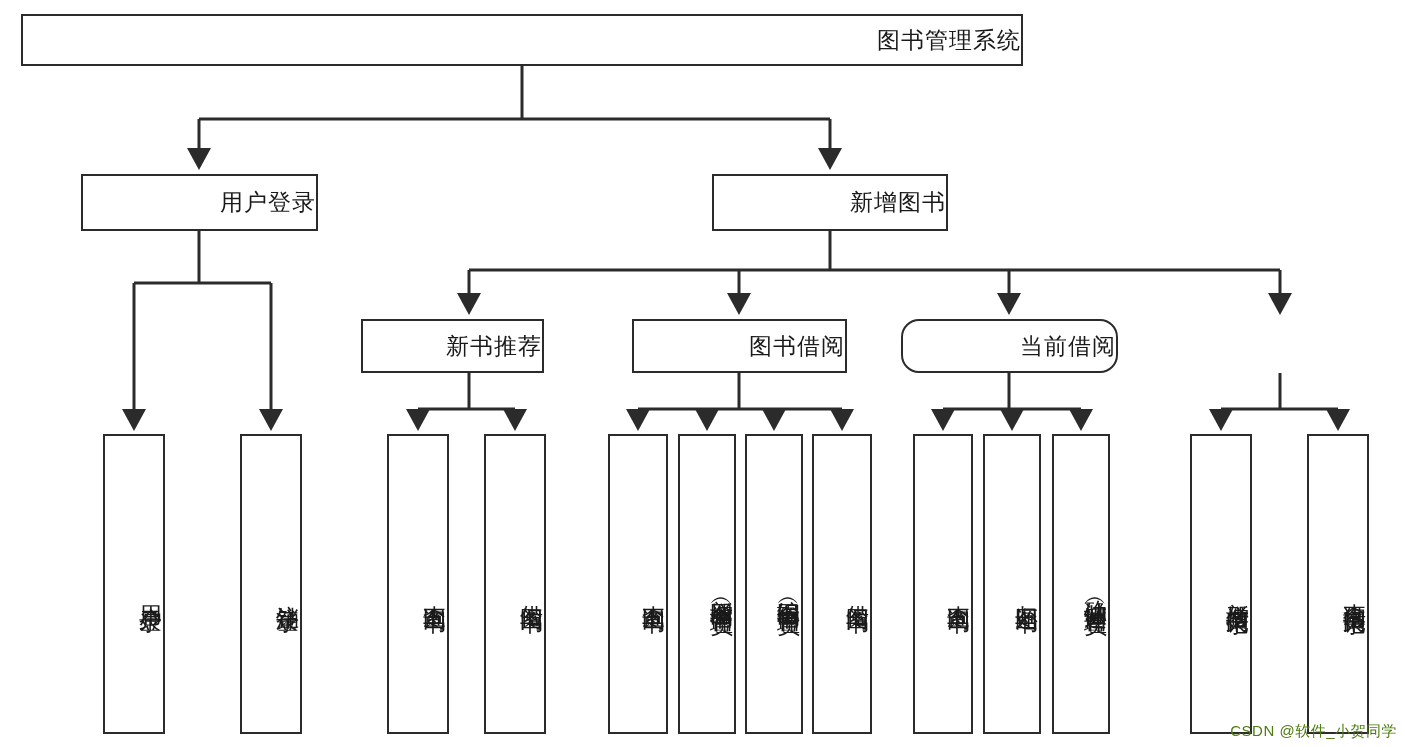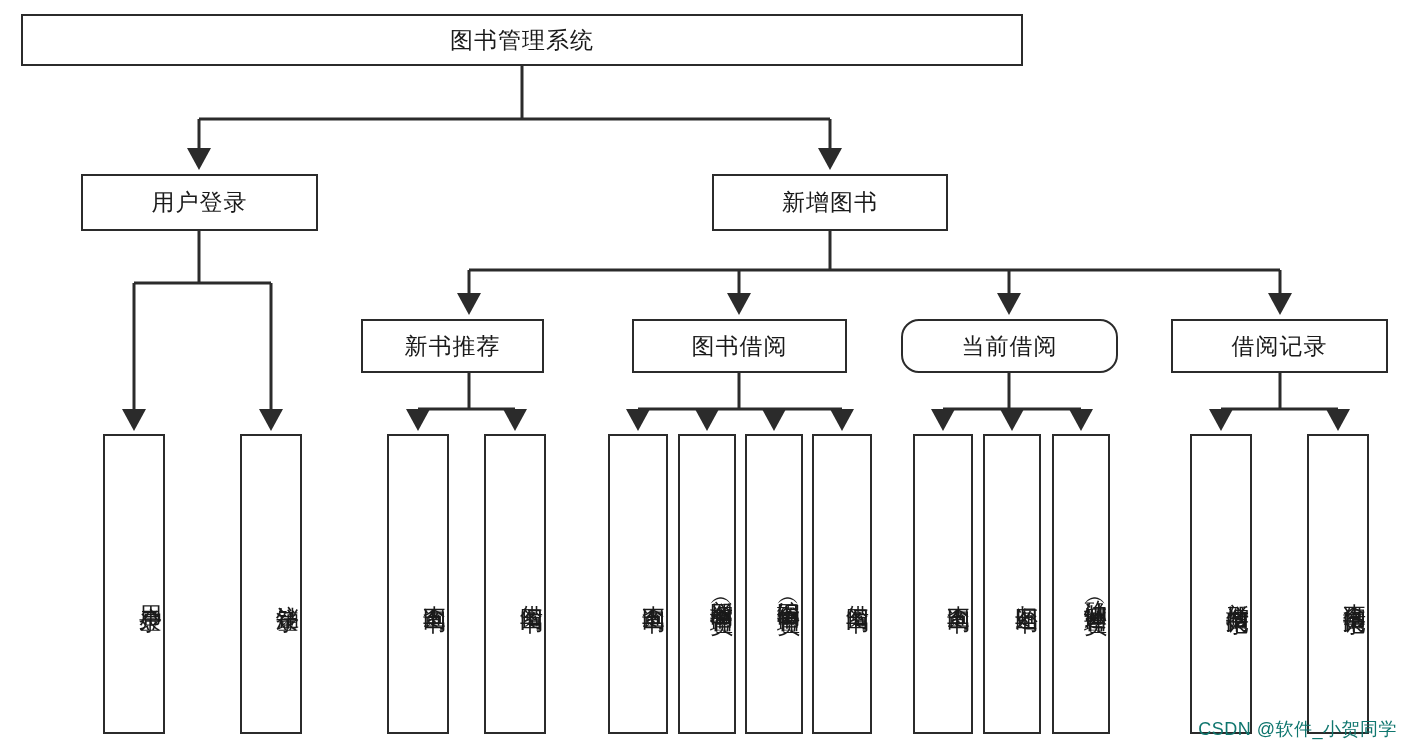--- a/index.html
+++ b/index.html
@@ -7,21 +7,21 @@
     width:1405px;height:747px;background:#ffffff;
     font-family:"Liberation Sans","DejaVu Sans",sans-serif;
     overflow:hidden;position:relative;
   }
   #diagram{position:absolute;left:0;top:0;width:1405px;height:747px;}
   .node{
     position:absolute;
     border:2px solid #2b2b2b;
     background:#ffffff;
     box-sizing:border-box;
-    display:flex;align-items:center;justify-content:center;
+    display:flex;align-items:center;justify-content:flex-end;
     color:#1a1a1a;
     z-index:3;
   }
   .node.horiz{
     font-size:23px;
     letter-spacing:1px;
   }
   .node.vert{
     font-size:23px;
     letter-spacing:2px;
@@ -35,22 +35,22 @@
   .node.vert .vlabel{
     writing-mode:vertical-rl;
     text-orientation:upright;
     display:block;
     white-space:nowrap;
   }
   svg#edges{position:absolute;left:0;top:0;width:1405px;height:747px;z-index:1;}
   #watermark{
     position:absolute;
     right:8px;bottom:6px;
-    font-size:18px;
-    color:#0f766e;
+    font-size:15px;
+    color:#4d7c0f;
     letter-spacing:0.5px;
     z-index:5;
     white-space:nowrap;
   }
 </style>
 </head>
 <body>
 
 <div id="diagram">
 
@@ -117,23 +117,20 @@
 
   <div class="node horiz" style="left: 361px; top: 319px; width: 183px; height: 54px;">
     <span>新书推荐</span>
   </div>
   <div class="node horiz" style="left: 632px; top: 319px; width: 215px; height: 54px;">
     <span>图书借阅</span>
   </div>
   <div class="node horiz" style="left: 901px; top: 319px; width: 217px; height: 54px; border-radius: 18px;">
     <span>当前借阅</span>
   </div>
-  <div class="node horiz" style="left: 1171px; top: 319px; width: 217px; height: 54px;">
-    <span>借阅记录</span>
-  </div>
 
   <div class="node vert" style="left: 103px; top: 434px; width: 62px; height: 300px;">
     <span class="vlabel">用户登录</span>
   </div>
   <div class="node vert" style="left: 240px; top: 434px; width: 62px; height: 300px;">
     <span class="vlabel">注销登录</span>
   </div>
   <div class="node vert" style="left: 387px; top: 434px; width: 62px; height: 300px;">
     <span class="vlabel">查询图书</span>
   </div>

